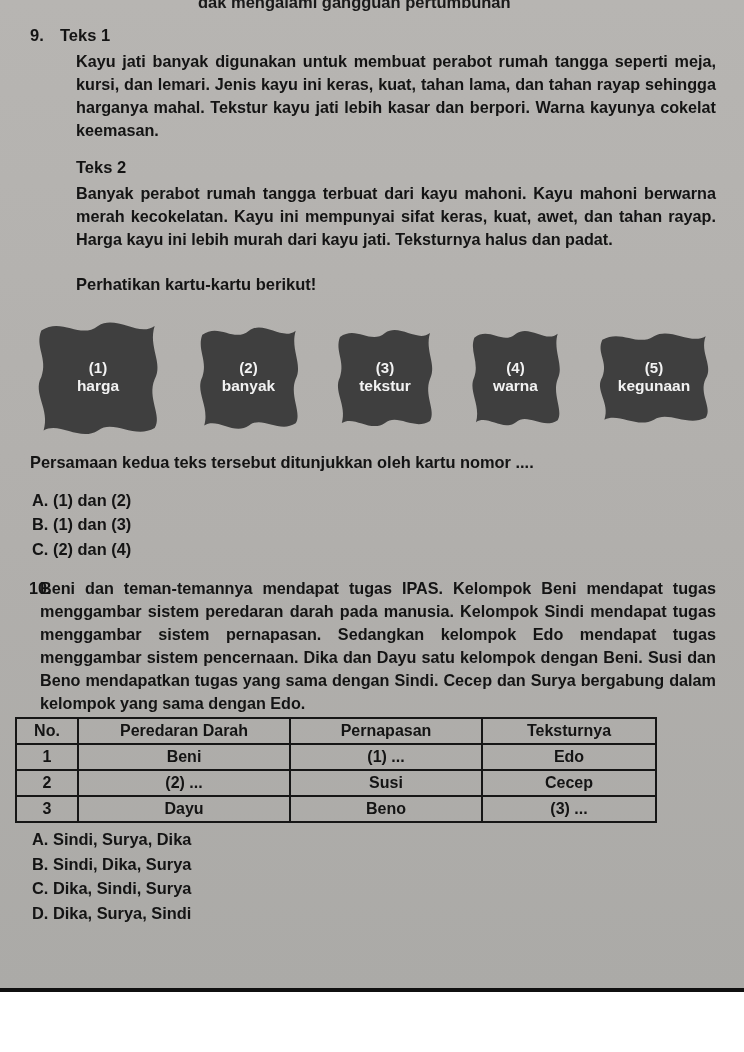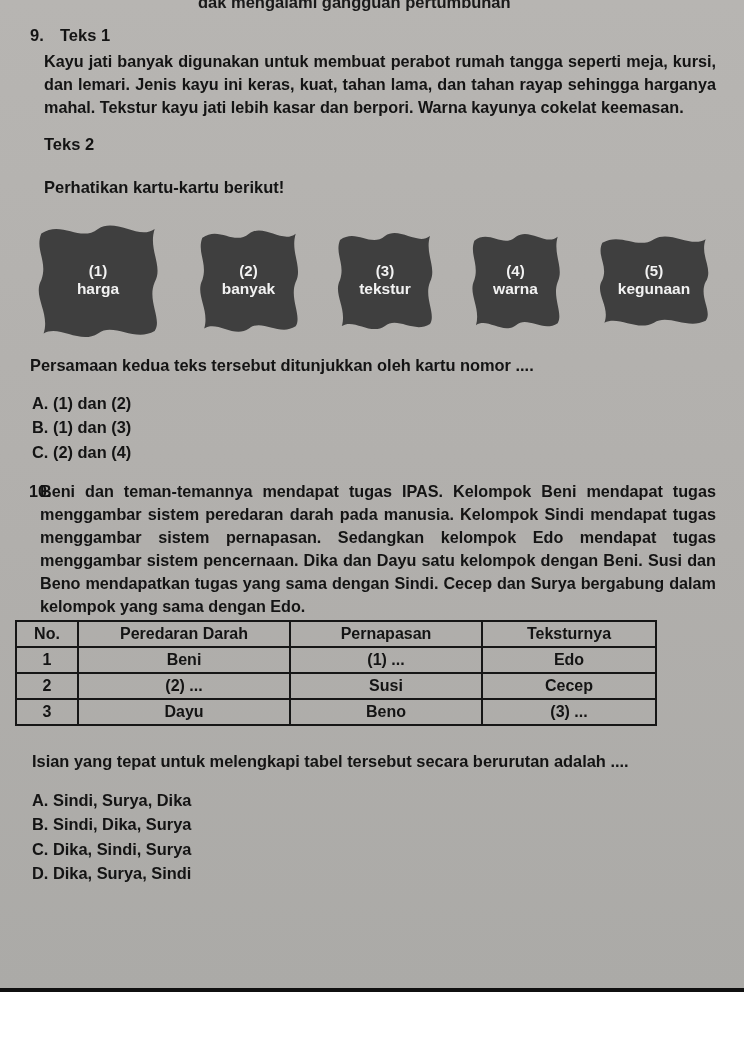--- a/index.html
+++ b/index.html
@@ -29,21 +29,21 @@
   .q9-head { font-size: 16.5px; font-weight: 600; }
   .q9-head .qnum { display: inline-block; width: 30px; }
 
   .para {
     font-size: 16.2px;
     line-height: 23px;
     text-align: justify;
     font-weight: 600;
     margin: 5px 0 0 0;
   }
-  .indent { margin-left: 14px; }
+  .indent { margin-left: 46px; }
   .subtitle { margin-top: 16px; font-size: 16.5px; font-weight: 600; }
   .instr { margin-top: 24px; font-size: 16.5px; font-weight: 600; }
 
   .cards {
     margin-top: 14px;
     height: 132px;
     display: flex;
     justify-content: space-between;
     align-items: center;
   }
@@ -131,20 +131,21 @@
 
     <section>
       <div class="q9-head">
         <span class="qnum">9.</span><span>Teks 1</span>
       </div>
 
       <p class="para indent">Kayu jati banyak digunakan untuk membuat perabot rumah tangga seperti meja, kursi, dan lemari. Jenis kayu ini keras, kuat, tahan lama, dan tahan rayap sehingga harganya mahal. Tekstur kayu jati lebih kasar dan berpori. Warna kayunya cokelat keemasan.</p>
 
       <div class="subtitle indent">Teks 2</div>
 
+      <p class="para indent">Banyak perabot rumah tangga terbuat dari kayu mahoni. Kayu mahoni berwarna merah kecokelatan. Kayu ini mempunyai sifat keras, kuat, awet, dan tahan rayap. Harga kayu ini lebih murah dari kayu jati. Teksturnya halus dan padat.</p>
 
       <p class="instr indent">Perhatikan kartu-kartu berikut!</p>
 
       <div class="cards">
         <div class="card c1">
           <svg viewBox="0 0 120 112" preserveAspectRatio="none">
               <path fill="#3f3f3f" d="M10 16 C28 4 44 24 60 12 C76 2 96 22 110 12 C104 30 118 44 110 58 C103 74 117 90 110 100 C92 110 74 92 60 102 C44 112 26 94 12 102 C18 84 2 70 10 56 C16 40 4 30 10 16 Z"></path>
             </svg>
           <div class="card-text">
             <div class="card-num">(1)</div>
@@ -234,21 +235,20 @@
           </tr>
           <tr>
             <td>3</td>
             <td>Dayu</td>
             <td>Beno</td>
             <td>(3) ...</td>
           </tr>
         </tbody>
       </table>
 
-      <p class="q10-prompt">Isian yang tepat untuk melengkapi tabel tersebut secara berurutan adalah ....</p>
 
       <ul class="options flush">
         <li>A. Sindi, Surya, Dika</li>
         <li>B. Sindi, Dika, Surya</li>
         <li>C. Dika, Sindi, Surya</li>
         <li>D. Dika, Surya, Sindi</li>
       </ul>
     </section>
 
   </div>

